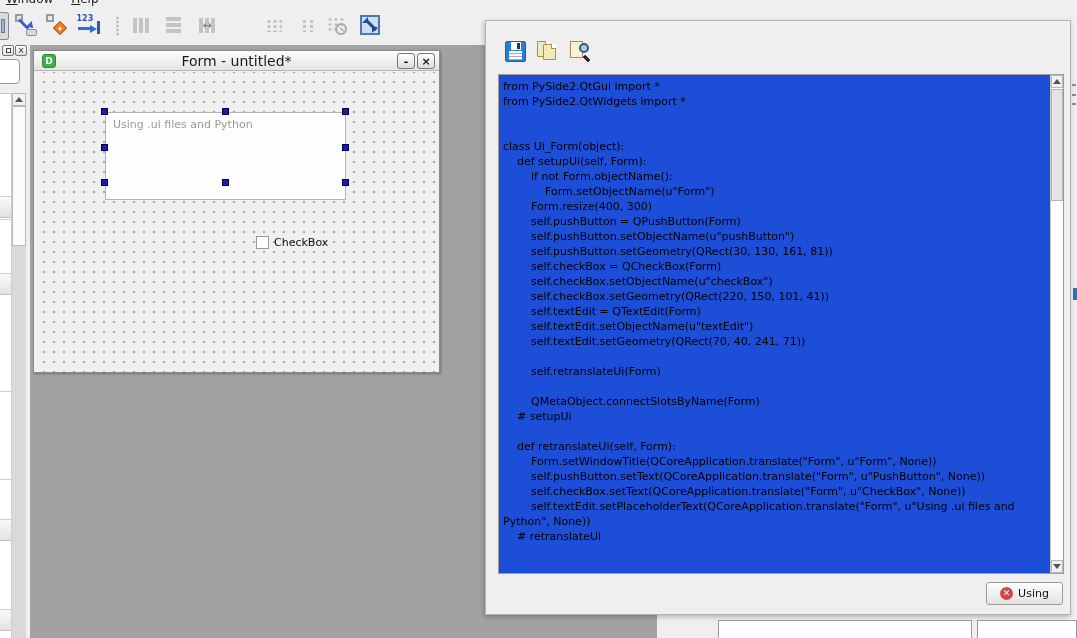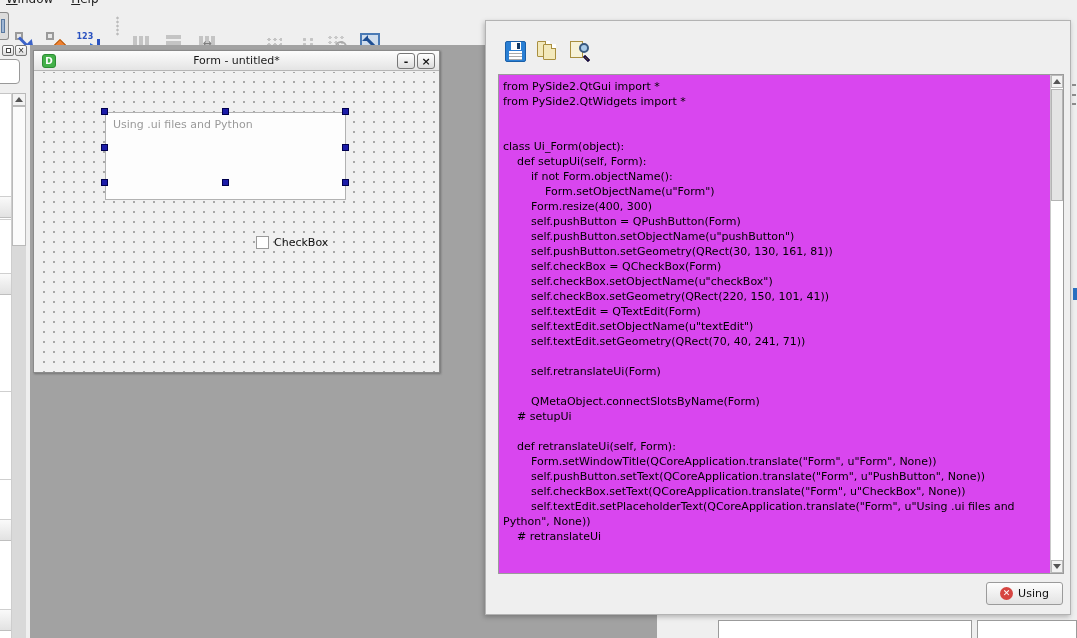--- a/index.html
+++ b/index.html
@@ -8,21 +8,21 @@
   .abs { position:absolute; }
 
   
   #menubar { left:0; top:0; width:1077px; height:8px; overflow:hidden; background:#efefef; }
   #menubar .mtext { position:absolute; top:-8px; left:6px; font-size:12px; color:#222; }
   #menubar .mitem { display:inline-block; margin-right:14px; }
   #menubar .mitem::first-letter { text-decoration:underline; }
 
   
   #main-toolbar { left:0; top:8px; width:484px; height:37px; background:#efefef; }
-  .tbtn { position:absolute; top:21px; width:26px; height:28px; display:flex; align-items:center; justify-content:center; }
+  .tbtn { position:absolute; top:3px; width:26px; height:28px; display:flex; align-items:center; justify-content:center; }
   .tsep { position:absolute; top:8px; width:3px; height:20px;
           background-image:radial-gradient(#bbb 1px, transparent 1.2px); background-size:3px 4px; }
   .pressed-frag { position:absolute; left:0; top:4px; width:9px; height:28px; background:#dcdcdc;
           border:1px solid #8a8a8a; border-left:none; border-radius:0 3px 3px 0; }
   .pressed-frag i { position:absolute; left:1px; top:6px; width:4px; height:14px; background:#9fb6d4; border:1px solid #5b7aa0; }
 
   
   .ic-signals { position:relative; width:22px; height:22px; }
   .ic-signals .s1 { position:absolute; left:0; top:0; width:8px; height:8px; border:2px solid #9a9a9a; background:#e8e8e8; }
   .ic-signals .arr { position:absolute; left:4px; top:4px; width:13px; height:3px; background:#3b62c8; transform:rotate(45deg); transform-origin:left center; }
@@ -73,21 +73,21 @@
   .tri-up { width:0; height:0; border-left:4px solid transparent; border-right:4px solid transparent; border-bottom:5px solid #555; }
   .tri-down { width:0; height:0; border-left:4px solid transparent; border-right:4px solid transparent; border-top:5px solid #555; }
 
   
   #mdi { left:30px; top:45px; width:627px; height:593px; background:#a2a2a2; }
 
   
   #form-window { left:33px; top:50px; width:407px; height:323px; background:#f0f0f0; border:1px solid #8a8a8a; box-shadow:1px 1px 2px rgba(0,0,0,.3); }
   #form-titlebar { position:absolute; left:0; top:0; width:100%; height:20px; background:linear-gradient(#fdfdfd,#e4e4e4); border-bottom:1px solid #b5b5b5; display:flex; align-items:center; }
   #form-app-icon { position:absolute; left:8px; top:3px; width:14px; height:14px; background:#43b049; border:1px solid #2c8c33; border-radius:3px; color:#fff; font-size:9px; font-weight:bold; display:flex; align-items:center; justify-content:center; }
-  #form-title { width:100%; text-align:center; font-size:11px; color:#1a1a1a; }
+  #form-title { width:100%; text-align:center; font-size:14px; color:#1a1a1a; }
   .win-btn { position:absolute; top:2px; width:18px; height:16px; border:1px solid #777; border-radius:3px; background:linear-gradient(#fff,#dcdcdc); display:flex; align-items:center; justify-content:center; font-size:11px; font-weight:bold; color:#111; line-height:1; }
   #form-min { right:24px; }
   #form-close { right:4px; }
   #form-canvas { position:absolute; left:1px; top:21px; width:404px; height:300px;
         background-image:radial-gradient(#a8a8a8 0.9px, transparent 1.1px); background-size:10px 10px; background-position:4px 5px; }
 
   #textedit { position:absolute; left:70px; top:40px; width:241px; height:88px; background:#fdfdfd; border:1px solid #b2b2b2; }
   #textedit .ph { color:#9a9a9a; font-size:11px; padding:5px 7px; }
   .handle { position:absolute; width:7px; height:7px; background:#1c1ca8; border:1px solid #00004d; }
 
@@ -110,21 +110,21 @@
   .ic-copy .d { position:absolute; width:13px; height:16px; background:#f3e9bb; border:1px solid #a98f3f; border-radius:1px; }
   .ic-copy .d1 { left:1px; top:1px; }
   .ic-copy .d2 { left:7px; top:4px; }
   .ic-copy .fold { position:absolute; right:-1px; top:-1px; width:5px; height:5px; background:#fff; border-left:1px solid #a98f3f; border-bottom:1px solid #a98f3f; }
   
   .ic-find { position:relative; width:22px; height:22px; }
   .ic-find .doc { position:absolute; left:2px; top:1px; width:13px; height:17px; background:#f7f2d8; border:1px solid #a98f3f; }
   .ic-find .lens { position:absolute; right:1px; top:3px; width:10px; height:10px; border:2px solid #3a5a80; border-radius:50%; background:#aacbe8; }
   .ic-find .handle { position:absolute; right:0; bottom:2px; width:7px; height:3px; background:#7a4a20; transform:rotate(45deg); }
 
-  #code-area { position:absolute; left:12px; top:53px; width:566px; height:500px; background:#d946ef; border:1px solid #9b9b9b; }
+  #code-area { position:absolute; left:12px; top:53px; width:566px; height:500px; background:#1d4ed8; border:1px solid #9b9b9b; }
   #code-text { position:absolute; left:0; top:0; right:13px; bottom:0; overflow:hidden; padding:4px 2px 0 4px;
         font-family:"DejaVu Sans","Liberation Sans",sans-serif; font-size:11px; line-height:15px; white-space:pre-wrap; word-break:break-word; color:#000; }
   #code-scrollbar { position:absolute; right:0; top:0; width:13px; height:498px; background:#fff; border-left:1px solid #c9c9c9; }
   .sb-btn { position:absolute; left:0; width:12px; height:13px; background:#f2f2f2; border:1px solid #b9b9b9; display:flex; align-items:center; justify-content:center; }
   #code-scrollbar .thumb { position:absolute; left:0; top:14px; width:12px; height:112px; background:#e4e4e4; border:1px solid #b4b4b4; }
 
   #close-button { position:absolute; left:500px; top:561px; width:77px; height:23px; background:linear-gradient(#fdfdfd,#e3e3e3); border:1px solid #9b9b9b; border-radius:3px; display:flex; align-items:center; justify-content:center; gap:5px; font-size:11px; color:#111; }
   .ic-close-red { width:13px; height:13px; border-radius:50%; background:#d64541; color:#fff; font-size:9px; font-weight:bold; display:flex; align-items:center; justify-content:center; line-height:1; }
 
   

